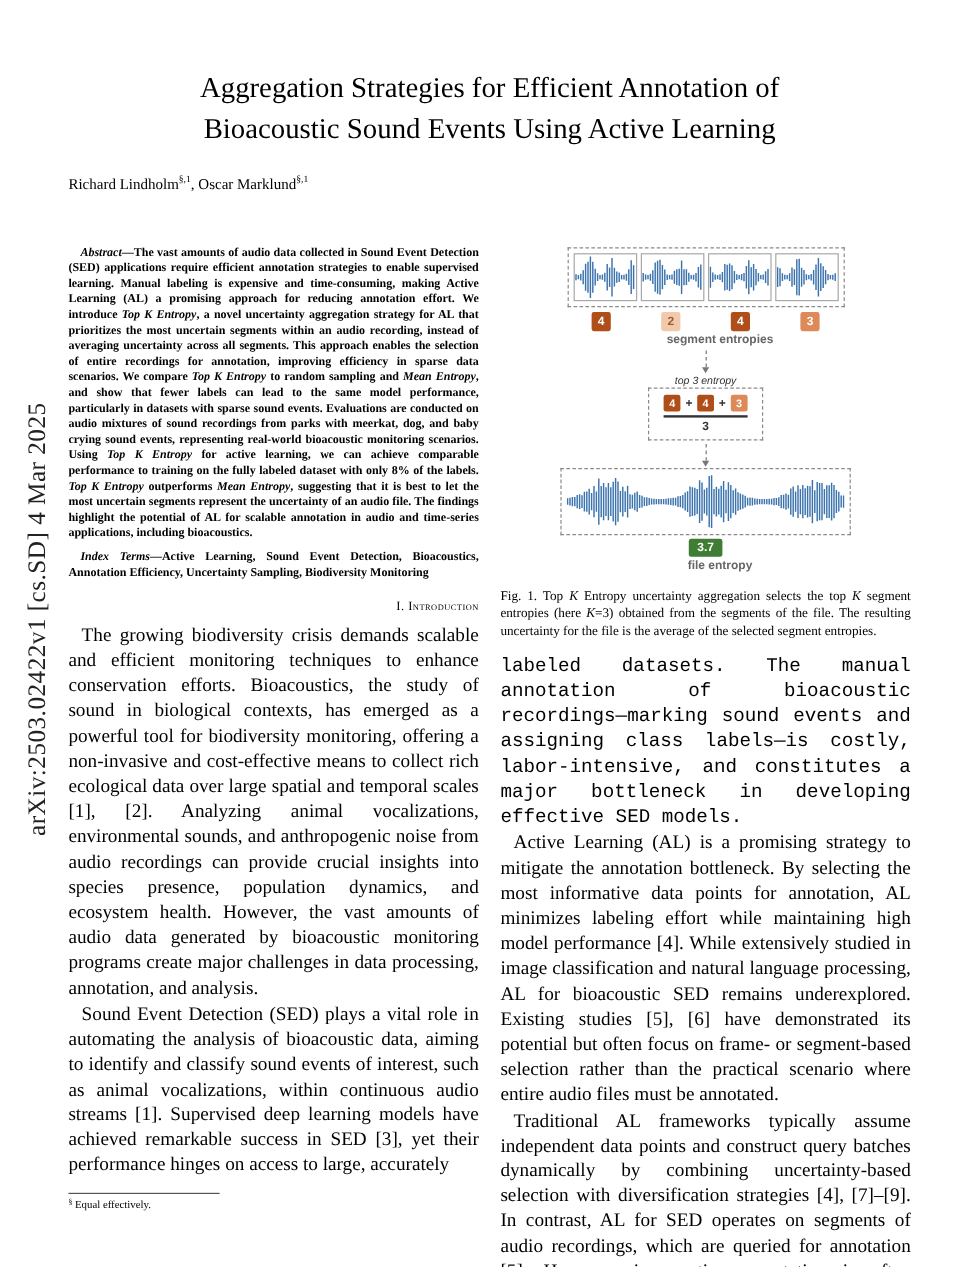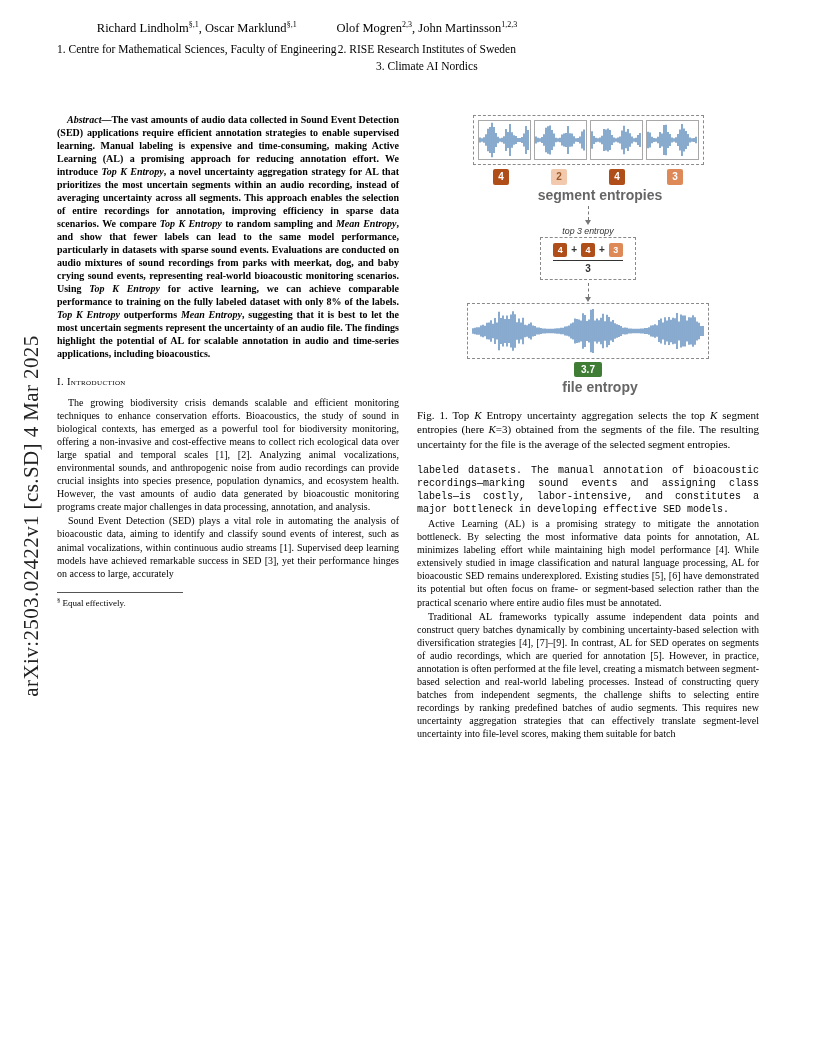--- a/index.html
+++ b/index.html
@@ -22,42 +22,42 @@
   .author-names sup { font-size:8px; }
   .affil { font-size:11.5px; line-height:1.45; color:#000; }
   .columns { display:flex; gap:18px; margin-top:38px; }
   .col { width:342px; }
   p.abstract, p.index-terms {
     font-weight:bold; font-size:10px; line-height:1.3;
     text-align:justify; text-indent:10px; color:#000;
   }
   p.index-terms { margin-top:7px; }
   .section-heading {
-    text-align:left; font-size:10.5px; font-weight:normal;
+    text-align:right; font-size:10.5px; font-weight:normal;
     font-variant:small-caps; letter-spacing:0.4px; margin:16px 0 9px; color:#000;
   }
-  p.body { font-size:10px; line-height:1.31; text-align:justify; text-indent:11px; color:#000; }
+  p.body { font-size:16px; line-height:1.31; text-align:justify; text-indent:11px; color:#000; }
   p.body.no-indent { text-indent:0;font-family:Liberation Mono, monospace; }
   p.body + p.body { margin-top:1px; }
   .footnote-rule { width:126px; border-top:1px solid #555; margin-top:12px; }
   .footnote { font-size:9px; margin-top:3px; color:#000; }
   .footnote sup { font-size:6.5px; }
 
   
   figure.figure-area { display:flex; flex-direction:column; align-items:center; margin-top:2px; }
   .seg-row-box { border:1.4px dashed #8a8a8a; padding:4px; display:flex; gap:3px; background:#fff; }
   .seg-cell { width:53px; height:40px; border:1px solid #a8a8a8; background:#fff; overflow:hidden; }
   .ent-row { display:flex; width:232px; justify-content:space-around; margin-top:4px; }
   .ent-box {
     width:16px; height:16px; display:inline-flex; align-items:center; justify-content:center;
     font-family:"Liberation Sans", sans-serif; font-size:10px; font-weight:bold; border-radius:2px;
   }
   .ent-box.small { width:14px; height:14px; font-size:9px; }
   .fig-label {
-    font-family:"Liberation Sans", sans-serif; font-size:14px; font-weight:bold;
+    font-family:"Liberation Sans", sans-serif; font-size:10px; font-weight:bold;
     color:#666; margin-top:2px;margin-left:24px;
   }
   .fig-arrow { width:0; height:14px; border-left:1.2px dashed #777; position:relative; margin:3px auto 6px; }
   .fig-arrow::after {
     content:''; position:absolute; left:-4px; bottom:-5px;
     border-left:3.5px solid transparent; border-right:3.5px solid transparent; border-top:5px solid #777;
   }
   .topk-label { font-family:"Liberation Sans", sans-serif; font-style:italic; font-size:8.8px; color:#333; margin-bottom:1px;text-align:center; }
   .topk-box { border:1.2px dashed #8a8a8a; padding:5px 12px; display:flex; flex-direction:column; align-items:center; background:#fff; }
   .numerator { display:flex; align-items:center; gap:4px; }
@@ -75,37 +75,36 @@
 </style>
 </head>
 <body>
 
 <div class="page">
 
   <div class="arxiv-stamp">arXiv:2503.02422v1  [cs.SD]  4 Mar 2025</div>
 
   <div class="content">
 
+    <h1 class="title">
+      <span>Aggregation Strategies for Efficient Annotation of</span><br>
+      <span>Bioacoustic Sound Events Using Active Learning</span>
+    </h1>
 
     <div class="authors">
       <div class="author-block">
         <div class="author-names"><span>Richard Lindholm</span><sup>§,1</sup><span>, Oscar Marklund</span><sup>§,1</sup></div>
-        <div class="affil">1. Centre for Mathematical Sciences, Faculty of Engineering</div>
-      </div>
-      <div class="author-block">
-        <div class="author-names"><span>Olof Mogren</span><sup>2,3</sup><span>, John Martinsson</span><sup>1,2,3</sup></div>
-        <div class="affil">2. RISE Research Institutes of Sweden</div>
-        <div class="affil">3. Climate AI Nordics</div>
       </div>
     </div>
 
     <div class="columns">
 
       <div class="col">
         <p class="abstract"><span style="font-style: italic;">Abstract</span><span>—The vast amounts of audio data collected in Sound Event Detection (SED) applications require efficient annotation strategies to enable supervised learning. Manual labeling is expensive and time-consuming, making Active Learning (AL) a promising approach for reducing annotation effort. We introduce </span><span style="font-style: italic;">Top K Entropy</span><span>, a novel uncertainty aggregation strategy for AL that prioritizes the most uncertain segments within an audio recording, instead of averaging uncertainty across all segments. This approach enables the selection of entire recordings for annotation, improving efficiency in sparse data scenarios. We compare </span><span style="font-style: italic;">Top K Entropy</span><span> to random sampling and </span><span style="font-style: italic;">Mean Entropy</span><span>, and show that fewer labels can lead to the same model performance, particularly in datasets with sparse sound events. Evaluations are conducted on audio mixtures of sound recordings from parks with meerkat, dog, and baby crying sound events, representing real-world bioacoustic monitoring scenarios. Using </span><span style="font-style: italic;">Top K Entropy</span><span> for active learning, we can achieve comparable performance to training on the fully labeled dataset with only 8% of the labels. </span><span style="font-style: italic;">Top K Entropy</span><span> outperforms </span><span style="font-style: italic;">Mean Entropy</span><span>, suggesting that it is best to let the most uncertain segments represent the uncertainty of an audio file. The findings highlight the potential of AL for scalable annotation in audio and time-series applications, including bioacoustics.</span></p>
+        <p class="index-terms"><span style="font-style: italic;">Index Terms</span><span>—Active Learning, Sound Event Detection, Bioacoustics, Annotation Efficiency, Uncertainty Sampling, Biodiversity Monitoring</span></p>
         <h2 class="section-heading">I. Introduction</h2>
         <p class="body">The growing biodiversity crisis demands scalable and efficient monitoring techniques to enhance conservation efforts. Bioacoustics, the study of sound in biological contexts, has emerged as a powerful tool for biodiversity monitoring, offering a non-invasive and cost-effective means to collect rich ecological data over large spatial and temporal scales [1], [2]. Analyzing animal vocalizations, environmental sounds, and anthropogenic noise from audio recordings can provide crucial insights into species presence, population dynamics, and ecosystem health. However, the vast amounts of audio data generated by bioacoustic monitoring programs create major challenges in data processing, annotation, and analysis.</p>
         <p class="body">Sound Event Detection (SED) plays a vital role in automating the analysis of bioacoustic data, aiming to identify and classify sound events of interest, such as animal vocalizations, within continuous audio streams [1]. Supervised deep learning models have achieved remarkable success in SED [3], yet their performance hinges on access to large, accurately</p>
         <div class="footnote-rule"></div>
         <div class="footnote"><sup>§</sup><span> Equal effectively.</span></div>
       </div>
 
       <div class="col">
 
         <figure class="figure-area">

